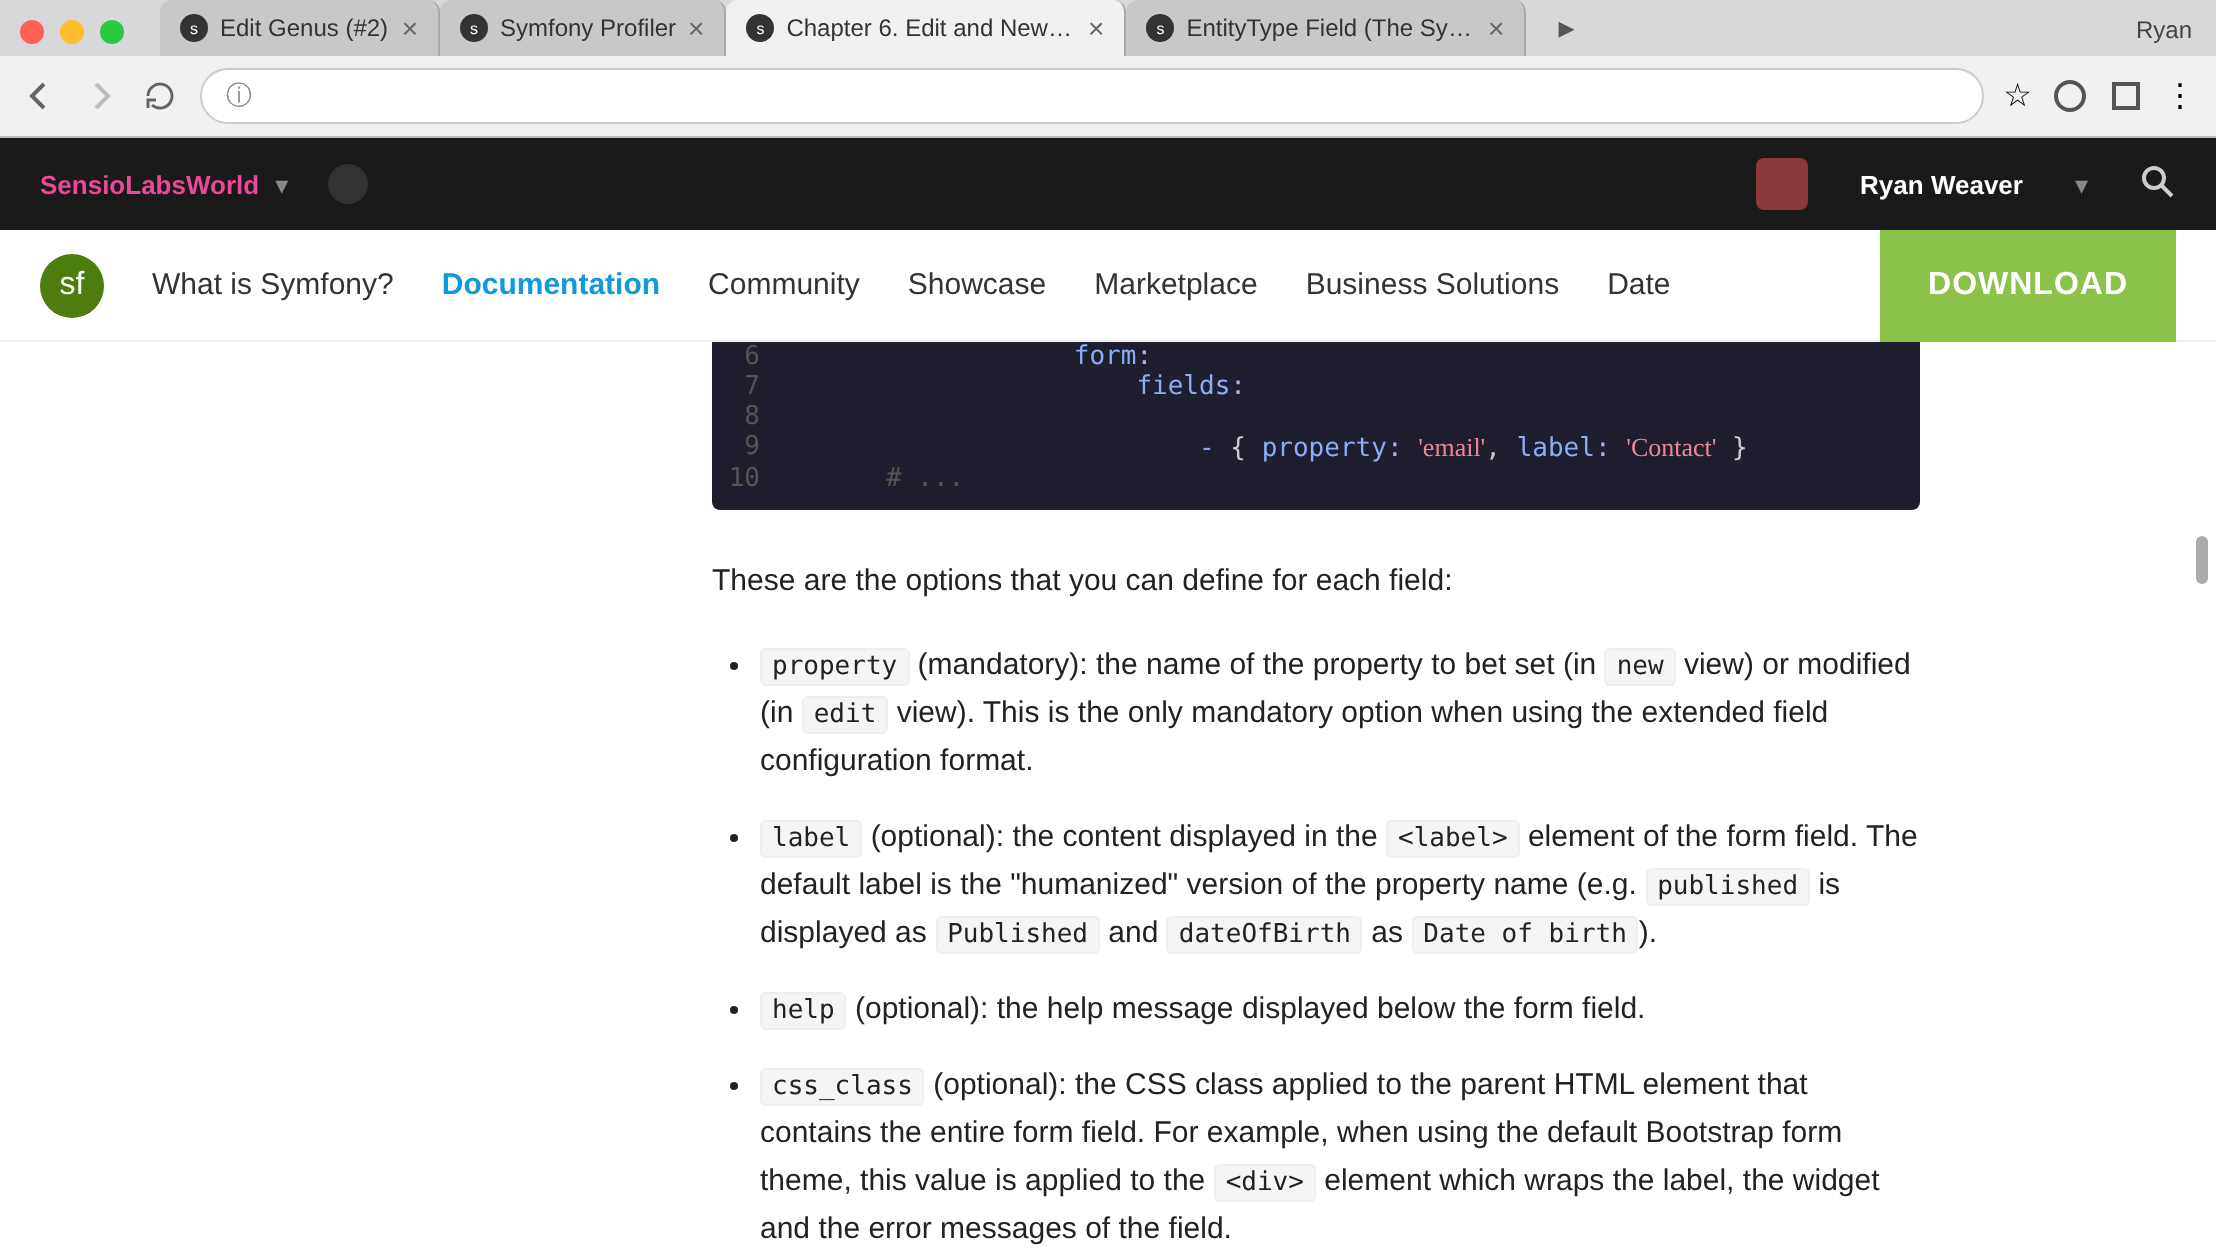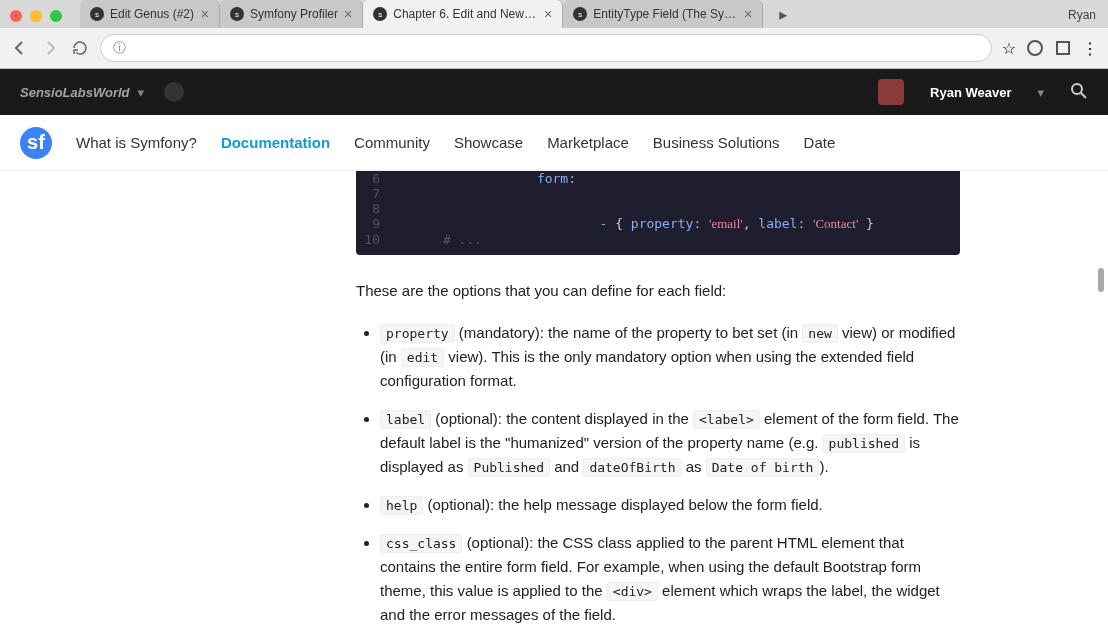--- a/index.html
+++ b/index.html
@@ -24,31 +24,31 @@
     
     .url-bar { display: flex; align-items: center; padding: 6px 10px; background: #f1f1f1; gap: 10px; }
     .nav-btn { width: 20px; height: 20px; display: flex; align-items: center; justify-content: center; color: #666; }
     .url-input { flex: 1; display: flex; align-items: center; background: #fff; border: 1px solid #ccc; border-radius: 16px; padding: 4px 12px; font-size: 13px; color: #333; gap: 6px; }
     .url-icon { color: #888; }
     .right-icons { display: flex; gap: 10px; align-items: center; }
     .ri { width: 18px; height: 18px; color: #555; }
     
     
     .promo-bar { background: #1a1a1a; color: #ccc; display: flex; align-items: center; padding: 10px 20px; font-size: 13px; }
-    .promo-brand { font-weight: bold; color: #a3a3a3; margin-right: 8px; font-style: italic; }
+    .promo-brand { font-weight: bold; color: #ec4899; margin-right: 8px; }
     .promo-caret { color: #888; margin-right: 20px; }
     .promo-logo-sm { width: 20px; height: 20px; background: #333; border-radius: 50%; margin-right: 12px; }
     .promo-right { margin-left: auto; display: flex; align-items: center; gap: 26px; }
     .avatar { width: 26px; height: 26px; border-radius: 4px; background: #8b3a3a; }
     .username { color: #fff; font-weight: 600; }
     .search-icon { color: #ccc; }
     
     
     .main-nav { display: flex; align-items: center; padding: 0 20px; border-bottom: 1px solid #eee; height: 56px; gap: 24px; }
-    .sf-logo { width: 32px; height: 32px; background: #3b82f6; border-radius: 50%; display: flex; align-items: center; justify-content: center; color: #fff; font-size: 20px; font-weight: bold; }
+    .sf-logo { width: 32px; height: 32px; background: #4d7c0f; border-radius: 50%; display: flex; align-items: center; justify-content: center; color: #fff; font-size: 16px; font-weight: normal; }
     .nav-item { color: #333; font-size: 15px; text-decoration: none; }
     .nav-item.active { color: #1299da; font-weight: 600; }
     .download-btn { margin-left: auto; background: #8bc34a; color: #fff; padding: 18px 24px; font-weight: bold; height: 56px; display: flex; align-items: center; letter-spacing: 0.5px; }
     
     
     .content-wrapper { display: flex; justify-content: center; }
     .content { max-width: 604px; padding: 0 0 40px; margin-left: 356px; margin-right: 148px; }
     
     
     .code-block { background: #1e1e2e; border-radius: 0 0 4px 4px; padding: 0 0 8px; font-family: "SFMono-Regular", Consolas, monospace; font-size: 13px; margin-bottom: 24px; }
@@ -158,32 +158,34 @@
 
 <div class="main-nav">
   <div class="sf-logo">sf</div>
   <a class="nav-item">What is Symfony?</a>
   <a class="nav-item active">Documentation</a>
   <a class="nav-item">Community</a>
   <a class="nav-item">Showcase</a>
   <a class="nav-item">Marketplace</a>
   <a class="nav-item">Business Solutions</a>
   <a class="nav-item">Date</a>
+  <div class="download-btn">DOWNLOAD</div>
 </div>
 
 <div class="content-wrapper">
   <div class="content">
 
     <div class="code-block" id="code-block">
         <div class="code-line">
           <span class="line-num">6</span>
           <span class="line-content"><span style="white-space: pre;">                  </span><span class="kw">form</span><span class="punc">:</span></span>
         </div>
         <div class="code-line">
           <span class="line-num">7</span>
+          <span class="line-content"><span style="white-space: pre;">                      </span><span class="kw">fields</span><span class="punc">:</span></span>
         </div>
         <div class="code-line">
           <span class="line-num">8</span>
         </div>
         <div class="code-line">
           <span class="line-num">9</span>
           <span class="line-content"><span style="white-space: pre;">                          </span><span class="dash">- </span><span>{ </span><span class="kw">property</span><span class="punc">: </span><span class="str">'email'</span><span>, </span><span class="kw">label</span><span class="punc">: </span><span class="str">'Contact'</span><span> }</span></span>
         </div>
         <div class="code-line">
           <span class="line-num">10</span>

